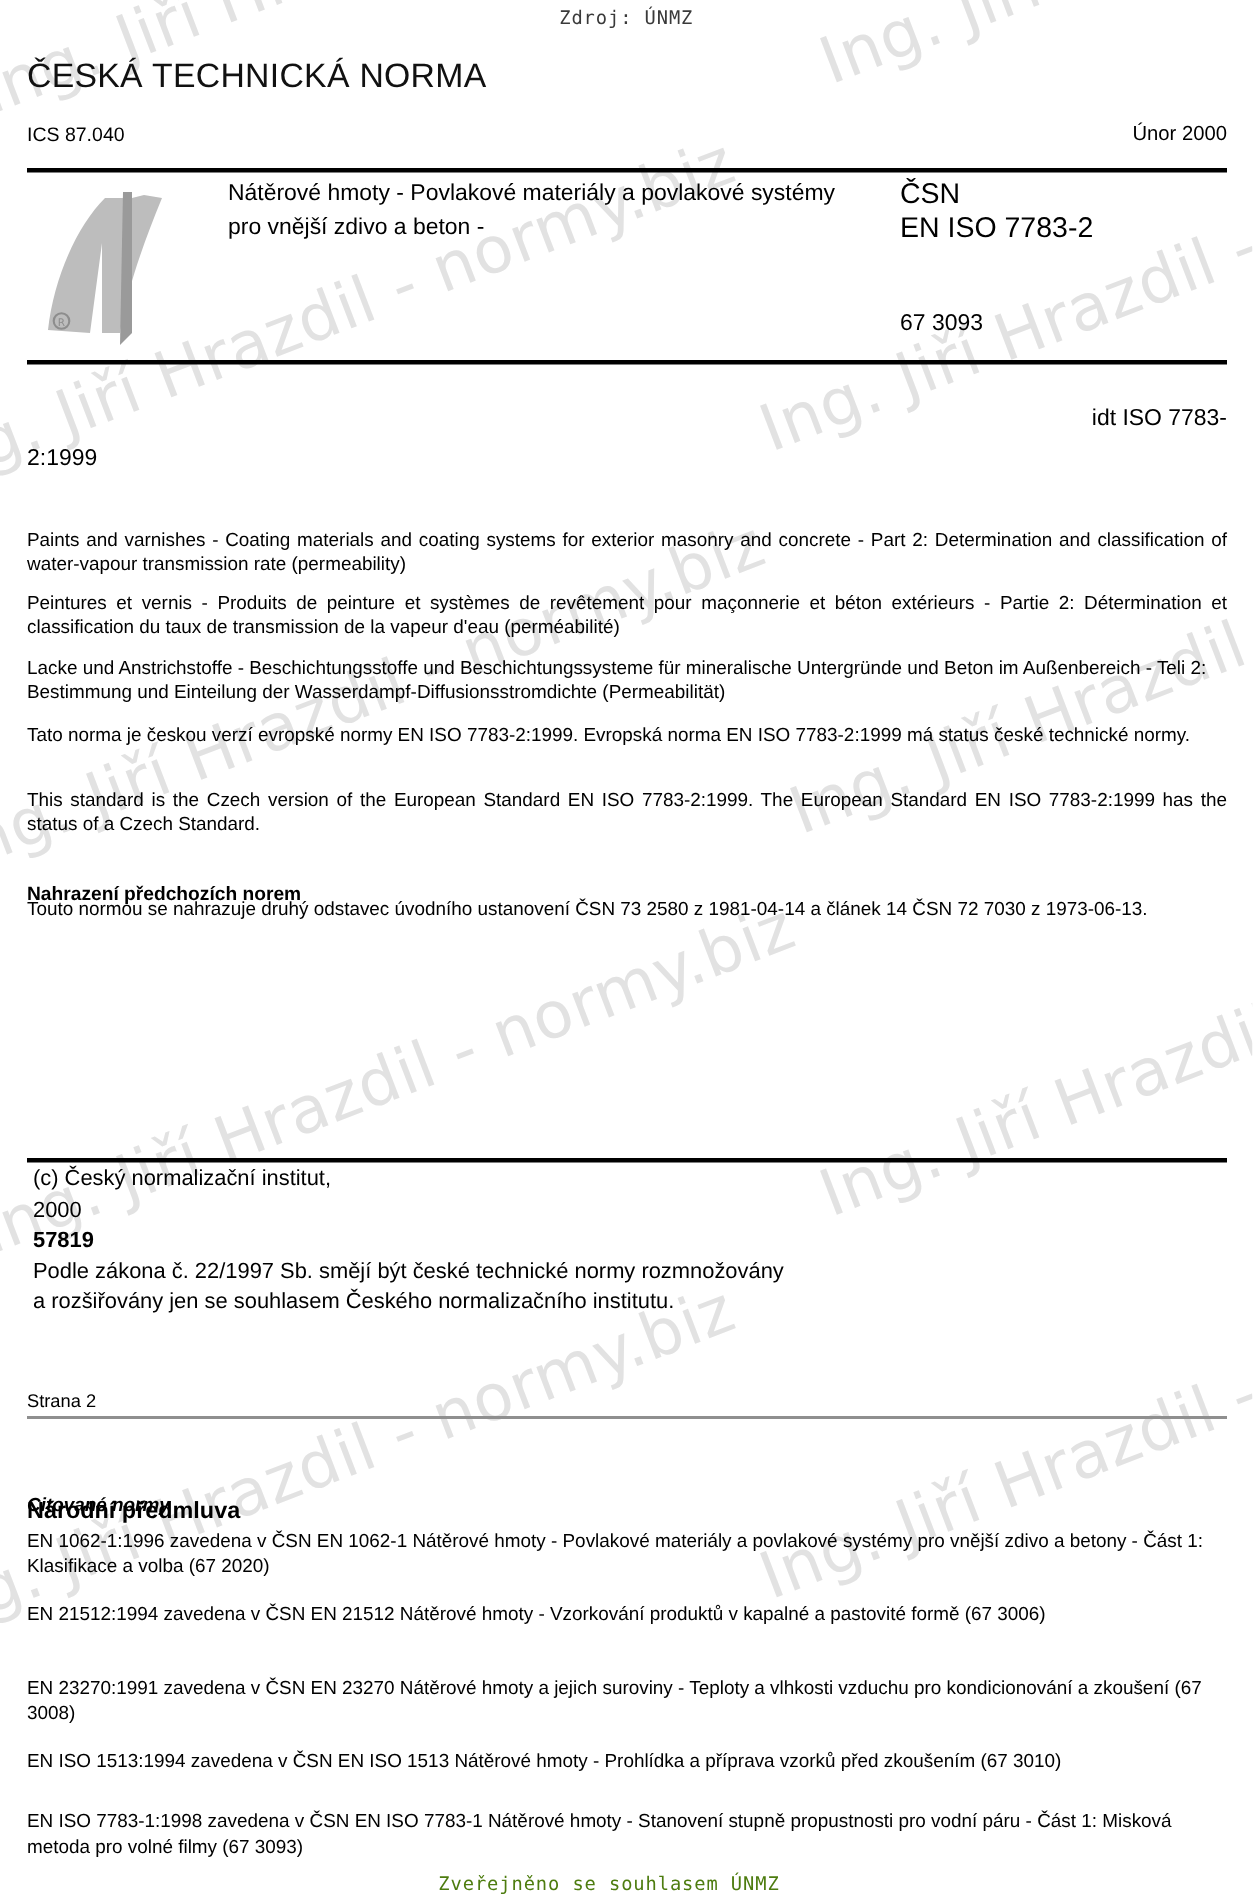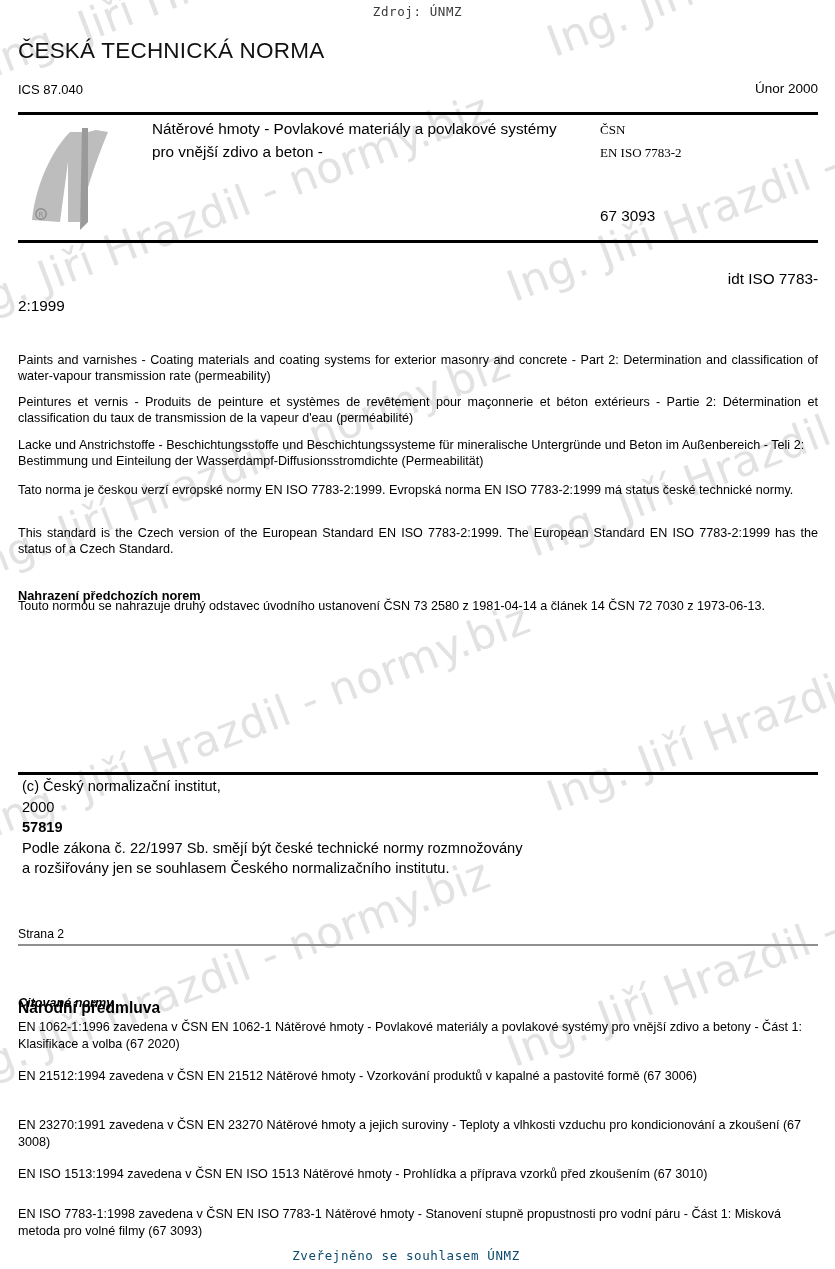--- a/index.html
+++ b/index.html
@@ -108,23 +108,22 @@
   .title-main {
     top: 118px;
     left: 152px;
     width: 440px;
     font-size: 15.3px;
     line-height: 22.6px;
   }
   .desig {
     top: 119px;
     left: 600px;
-    font-size: 13px;
+    font-size: 19px;
     line-height: 22.6px;
-    font-family: Liberation Serif, serif;
   }
   .class-no {
     top: 207px;
     left: 600px;
     font-size: 15.3px;
   }
 
   .idt-line {
     top: 270px;
     left: 18px;
@@ -202,21 +201,21 @@
   #c3 { top: 1166px; }
   #c4 { top: 1206px; }
 
   .footer-line {
     top: 1248px;
     left: 0;
     width: 812px;
     text-align: center;
     font-family: "DejaVu Sans Mono", monospace;
     font-size: 12.5px;
-    color: #0c4a6e;
+    color: #4d7c0f;
     letter-spacing: 0.6px;
   }
 </style>
 </head>
 <body>
 
 <div id="page">
 
   <div id="watermark-layer">
     <div class="wm" style="left:-20px;  top:40px;">Ing. Jiří Hrazdil - normy.biz</div>

